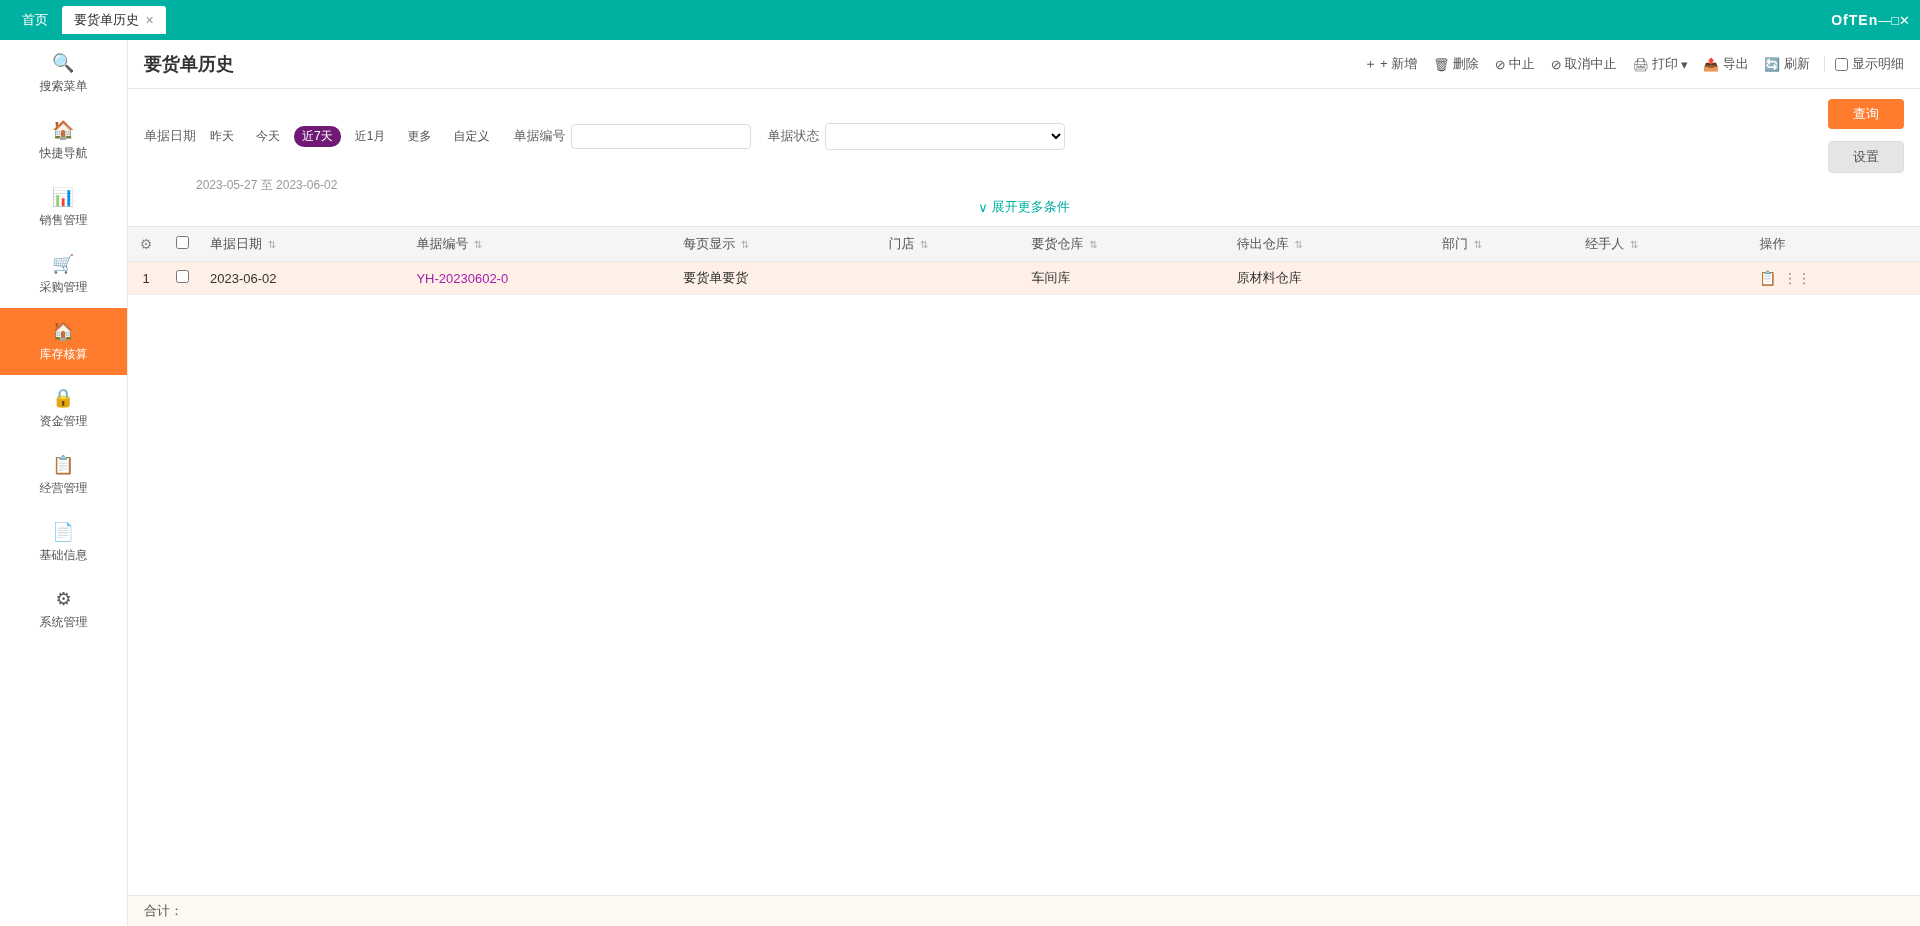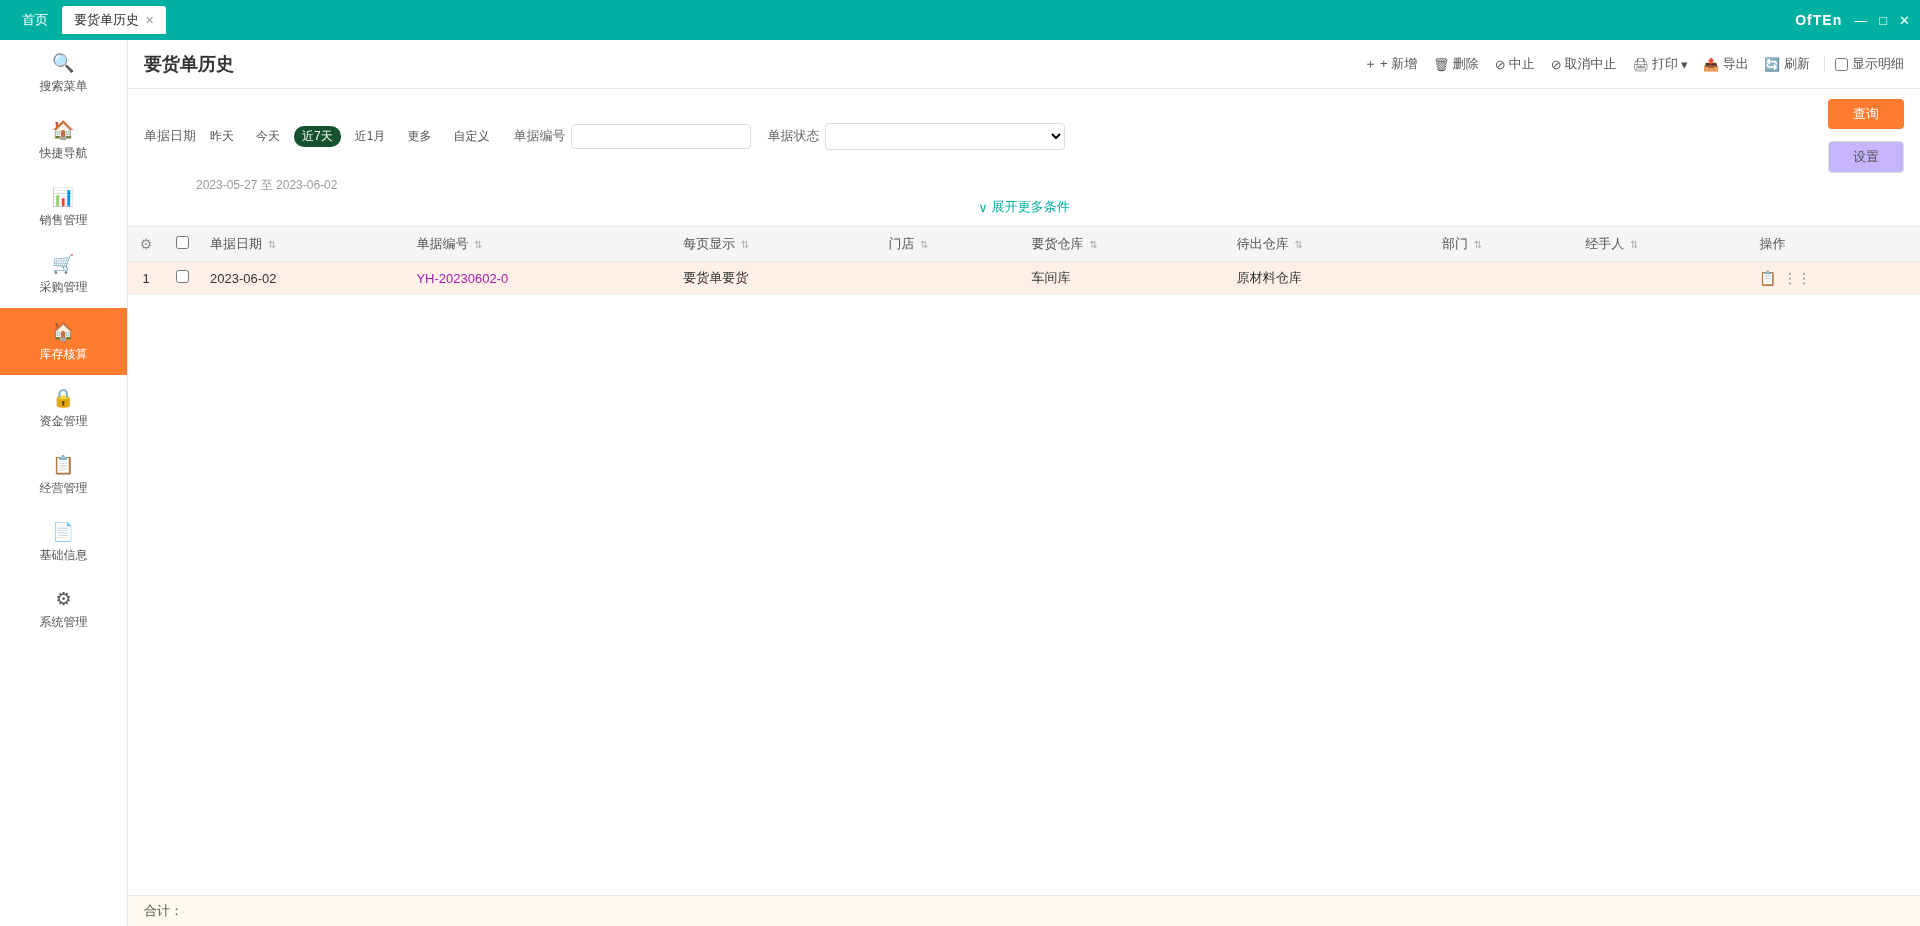--- a/index.html
+++ b/index.html
@@ -4,21 +4,21 @@
   <style>
     * { box-sizing: border-box; margin: 0; padding: 0; }
     body { font-family: "Microsoft YaHei", sans-serif; font-size: 13px; color: #333; background: #f0f2f5; display: flex; flex-direction: column; height: 926px; overflow: hidden; }
 
     
     .top-bar { background: #00b0a0; height: 40px; display: flex; align-items: center; padding: 16px 10px; flex-shrink: 0; }
     .top-bar-tab { background: #f5f5f5; color: #333; padding: 0 12px; height: 28px; display: flex; align-items: center; border-radius: 3px 3px 0 0; font-size: 13px; margin-right: 2px; cursor: pointer; }
     .top-bar-tab.home { background: transparent; color: #fff; }
     .top-bar-tab.active { background: #fff; color: #333; }
     .top-bar-tab .close-btn { margin-left: 6px; color: #999; font-size: 11px; cursor: pointer; }
-    .top-bar-right { margin-left: auto; display: flex; align-items: center; gap: 12px; color: #fff; font-size: 13px; }
+    .top-bar-right { margin-left: auto; display: flex; align-items: center; color: #fff; font-size: 13px; }
     .top-bar-brand { color: #fff; font-size: 14px; font-weight: bold; letter-spacing: 1px; }
 
     
     .main-layout { display: flex; flex: 1; overflow: hidden; }
 
     
     .sidebar { width: 128px; background: #fff; flex-shrink: 0; display: flex; flex-direction: column; border-right: 1px solid #e8e8e8; }
     .sidebar-item { display: flex; flex-direction: column; align-items: center; padding: 12px 0; cursor: pointer; color: #555; font-size: 12px; gap: 4px; }
     .sidebar-item.active { background: #ff7b2e; color: #fff; }
     .sidebar-item .icon { font-size: 18px; }
@@ -26,31 +26,31 @@
     
     .content { flex: 1; display: flex; flex-direction: column; overflow: hidden; background: #f0f2f5; }
 
     
     .page-header { background: #fff; padding: 12px 16px; border-bottom: 1px solid #e8e8e8; display: flex; align-items: center; justify-content: space-between; flex-shrink: 0; }
     .page-title { font-size: 18px; font-weight: bold; color: #333; }
     .toolbar { display: flex; align-items: center; gap: 8px; }
     .toolbar-btn { display: flex; align-items: center; gap: 3px; cursor: pointer; color: #555; font-size: 13px; padding: 0 4px; }
     .toolbar-divider { width: 1px; height: 16px; background: #e0e0e0; margin: 0 2px; }
     .btn-query { background: #ff7b2e; color: #fff; border: none; padding: 6px 18px; border-radius: 4px; cursor: pointer; font-size: 13px; }
-    .btn-settings { background: #c4b5fd; color: #555; border: 1px solid #ddd; padding: 6px 24px; border-radius: 4px; cursor: pointer; font-size: 13px; }
+    .btn-settings { background: #e5e5e5; color: #555; border: 1px solid #ddd; padding: 6px 24px; border-radius: 4px; cursor: pointer; font-size: 13px; }
     .btn-show-detail { display: flex; align-items: center; gap: 4px; cursor: pointer; color: #555; font-size: 13px; }
 
     
     .filter-area { background: #fff; padding: 10px 16px; border-bottom: 1px solid #e8e8e8; flex-shrink: 0; }
     .filter-row { display: flex; align-items: center; gap: 16px; flex-wrap: wrap; }
     .filter-group { display: flex; align-items: center; gap: 6px; }
     .filter-label { color: #666; font-size: 13px; white-space: nowrap; }
     .filter-date-range { color: #999; font-size: 12px; margin-top: 3px; }
     .date-btn { padding: 2px 8px; border-radius: 3px; cursor: pointer; font-size: 12px; color: #555; }
-    .date-btn.active { background: #14532d; color: #fff; border-radius: 10px; padding: 2px 8px; }
+    .date-btn.active { background: #701a75; color: #fff; border-radius: 10px; padding: 2px 8px; }
     .filter-input { border: 1px solid #ddd; padding: 4px 8px; border-radius: 4px; font-size: 13px; width: 180px; outline: none; }
     .filter-select { border: 1px solid #ddd; padding: 4px 8px; border-radius: 4px; font-size: 13px; width: 240px; outline: none; background: #fff; }
     .expand-btn { display: flex; align-items: center; gap: 4px; color: #00b0a0; cursor: pointer; font-size: 13px; margin-top: 6px; }
     .filter-actions { display: flex; flex-direction: column; gap: 12px; margin-left: auto; }
 
     
     .table-container { flex: 1; overflow: auto; background: #fff; margin: 0; }
     table { width: 100%; border-collapse: collapse; font-size: 13px; }
     thead tr { background: #f5f5f5; }
     th { padding: 8px 10px; text-align: left; color: #555; font-weight: normal; border-bottom: 1px solid #e8e8e8; white-space: nowrap; font-size: 13px; }

